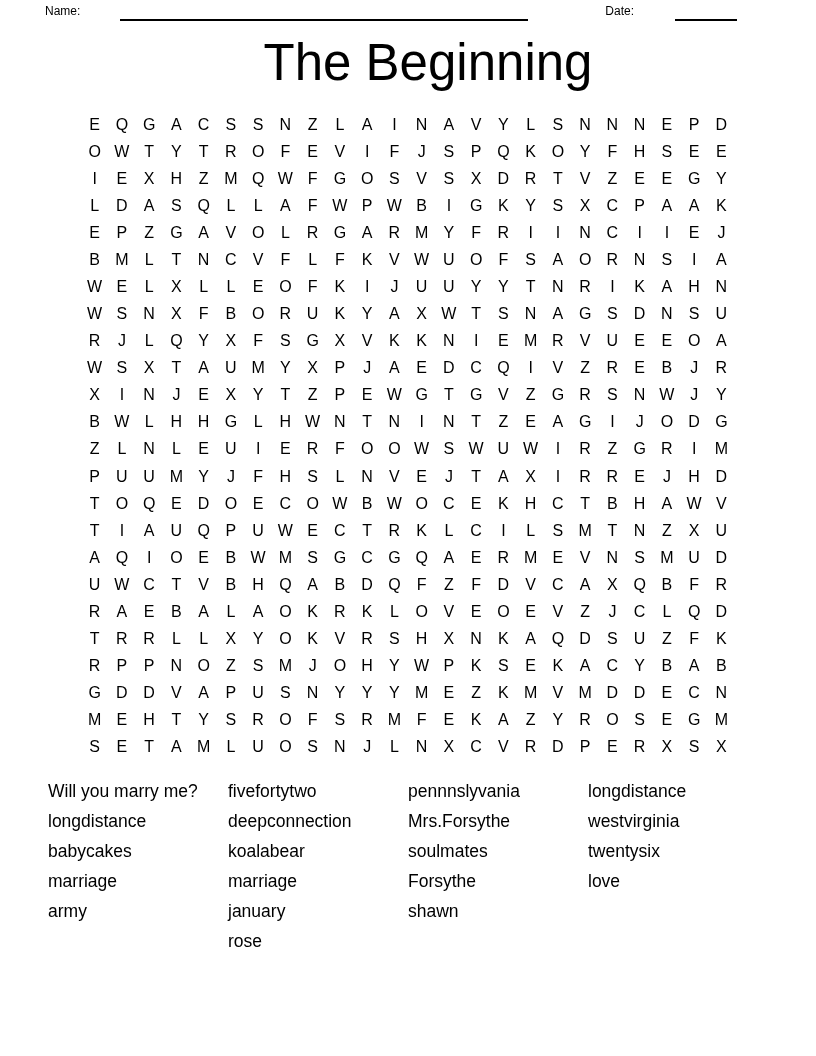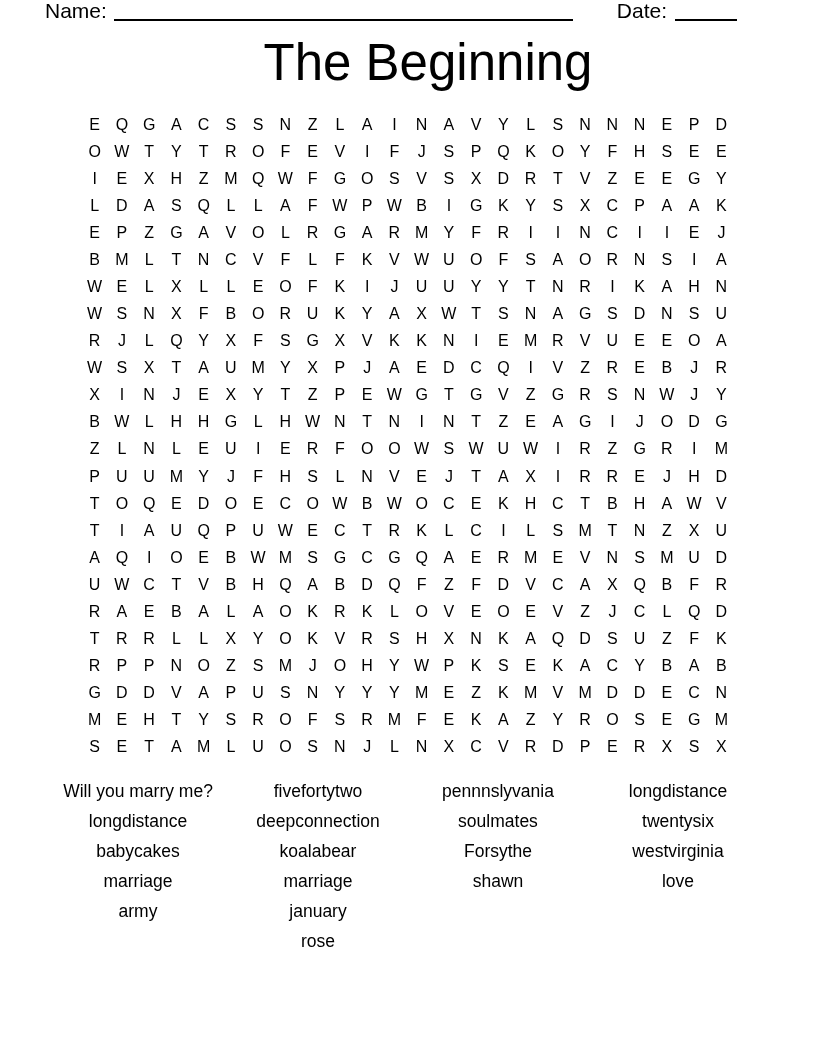--- a/index.html
+++ b/index.html
@@ -18,22 +18,23 @@
   }
   
   .header-row {
     position: absolute;
     left: 45px;
     top: 0;
     width: 692px;
     height: 22px;
     display: flex;
     align-items: flex-start;
-    font-size: 21px;
+    font-size: 12px;
     line-height: 22px;
+    gap: 33px;
   }
   .blank-line {
     height: 0;
     border-bottom: 2px solid #000;
     align-self: flex-end;
     margin-bottom: 1px;
   }
   .name-line { flex: 1; margin-left: 7px; }
   .date-label { margin-left: 44px; }
   .date-line { width: 62px; margin-left: 8px; }
@@ -69,21 +70,20 @@
     justify-content: center;
     font-size: 16px;
     color: #000;
   }
   
   .word-list {
     position: absolute;
     left: 48px;
     top: 776px;
     display: flex;
-    text-align: center;
   }
   .word-col {
     width: 180px;
   }
   .word-item {
     height: 30px;
     line-height: 30px;
     font-size: 17.5px;
     color: #000;
     white-space: nowrap;
@@ -741,25 +741,26 @@
       <div class="word-col">
         <div class="word-item">fivefortytwo</div>
         <div class="word-item">deepconnection</div>
         <div class="word-item">koalabear</div>
         <div class="word-item">marriage</div>
         <div class="word-item">january</div>
         <div class="word-item">rose</div>
       </div>
       <div class="word-col">
         <div class="word-item">pennnslyvania</div>
+        <div class="word-item">Mrs.Forsythe</div>
         <div class="word-item">soulmates</div>
         <div class="word-item">Forsythe</div>
         <div class="word-item">shawn</div>
       </div>
       <div class="word-col">
         <div class="word-item">longdistance</div>
+        <div class="word-item">westvirginia</div>
         <div class="word-item">twentysix</div>
-        <div class="word-item">westvirginia</div>
         <div class="word-item">love</div>
       </div>
     </div>
 
 </div>
 
 </body></html>

